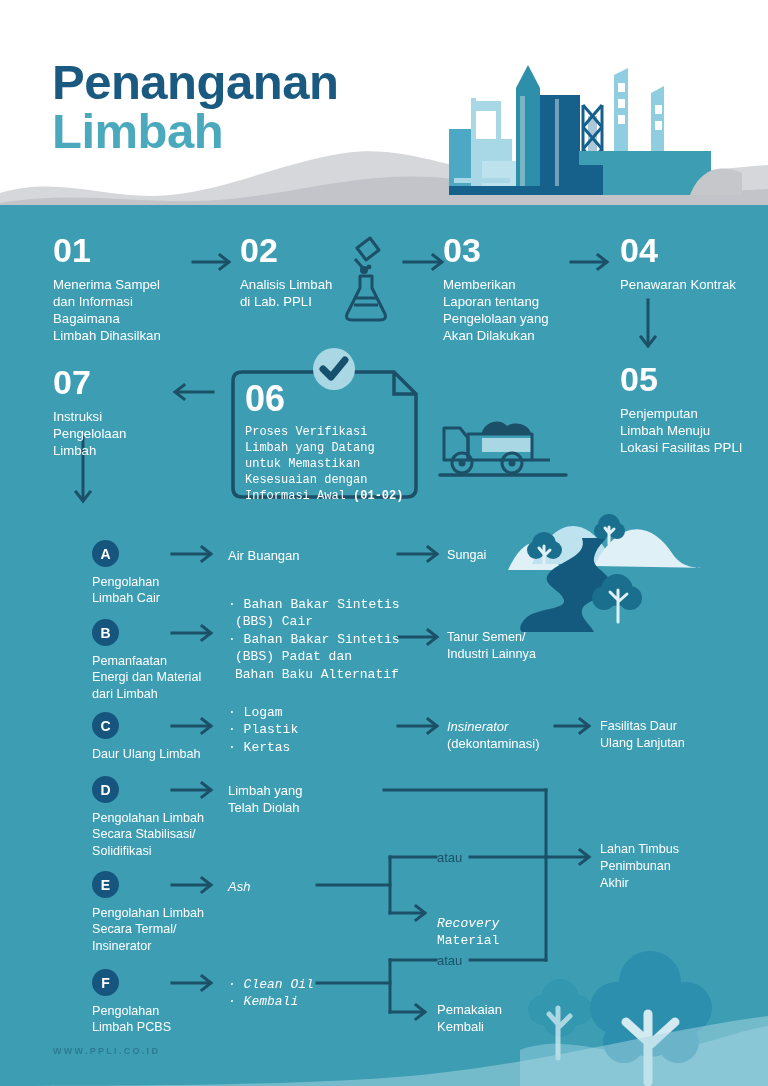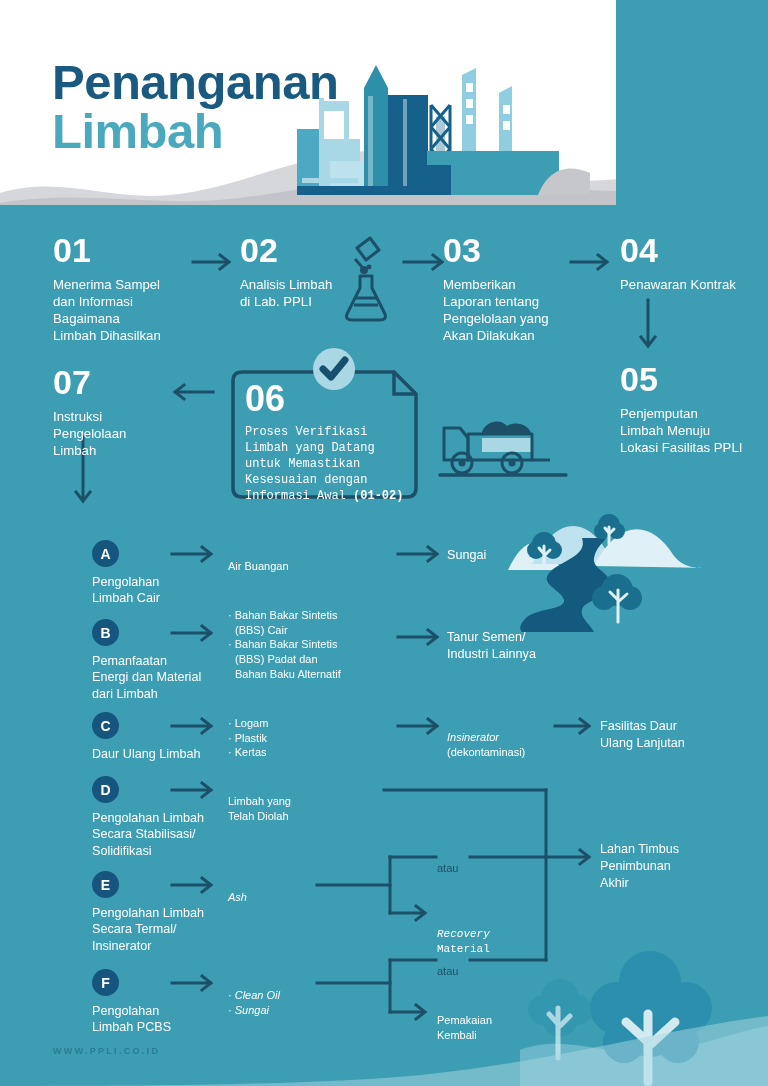--- a/index.html
+++ b/index.html
@@ -13,21 +13,21 @@
   }
   #page {
     position:relative;
     width:768px; height:1086px;
     background:#3d9eb3;
     overflow:hidden;
   }
 
   
   #header {
-    position:absolute; left:0; top:0; width:616px; height:213px;
+    position:absolute; left:0; top:0; width:768px; height:213px;
     background:#ffffff; overflow:hidden;
   }
   #header .hills { position:absolute; left:0; bottom:0; width:768px; height:90px; }
   #title-block { position:absolute; left:52px; top:58px; z-index:5; }
   .t1 { font-size:49px; font-weight:bold; color:#1b5a80; line-height:0.98; letter-spacing:-0.5px; }
   .t2 { font-size:49px; font-weight:bold; color:#4aa9bd; line-height:1.05; letter-spacing:-0.5px; }
   #factory { position:absolute; right:26px; bottom:0; width:300px; height:170px; }
   #headerstrip { position:absolute; left:0; top:205px; width:768px; height:10px; background:#3d9eb3; }
 
   
@@ -62,23 +62,23 @@
   .lrow { position:absolute; }
   .lcircle {
     width:27px; height:27px; border-radius:50%;
     background:#16567e; color:#ffffff;
     font-size:14px; font-weight:bold;
     display:flex; align-items:center; justify-content:center;
     line-height:1;
   }
   .llabel { font-size:12.6px; color:#ffffff; line-height:1.30; margin-top:7px; white-space:nowrap; }
 
-  .mid { position:absolute; font-size:11px; color:#ffffff; line-height:1.34;margin-top:12px; }
+  .mid { position:absolute; font-size:13px; color:#ffffff; line-height:1.34; }
   .mid .bullets { }
-  .mid .bullets span { display:block; }
+  .mid .bullets span { display:block;font-family:Liberation Mono, monospace; }
   .ital { font-style:italic; }
   .muted { color:#1b5068; }
 
   .out { position:absolute; font-size:12.6px; color:#ffffff; line-height:1.34; }
 
   
   #footer {
     position:absolute; left:53px; top:1046px;
     font-size:9px; letter-spacing:2.3px; color:#2c7b92; font-weight:bold;
   }
@@ -411,21 +411,21 @@
   </div>
   <div class="mid ital" style="left:228px; top:878px;">Ash</div>
 
   <div class="lrow" style="left:92px; top:969px;">
     <div class="lcircle">F</div>
     <div class="llabel">Pengolahan<br>Limbah PCBS</div>
   </div>
   <div class="mid ital" style="left:228px; top:976px;">
     <div class="bullets">
       <span>· Clean Oil</span>
-      <span>· Sungai</span>
+      <span>· Kembali</span>
     </div>
   </div>
 
   <div class="mid muted" style="left:437px; top:849px;">atau</div>
   <div class="mid" style="left:437px; top:915px;font-family:Liberation Mono, monospace;">
     <span class="ital">Recovery</span><br>
     <span>Material</span>
   </div>
   <div class="mid muted" style="left:437px; top:952px;">atau</div>
   <div class="mid" style="left:437px; top:1001px;">

